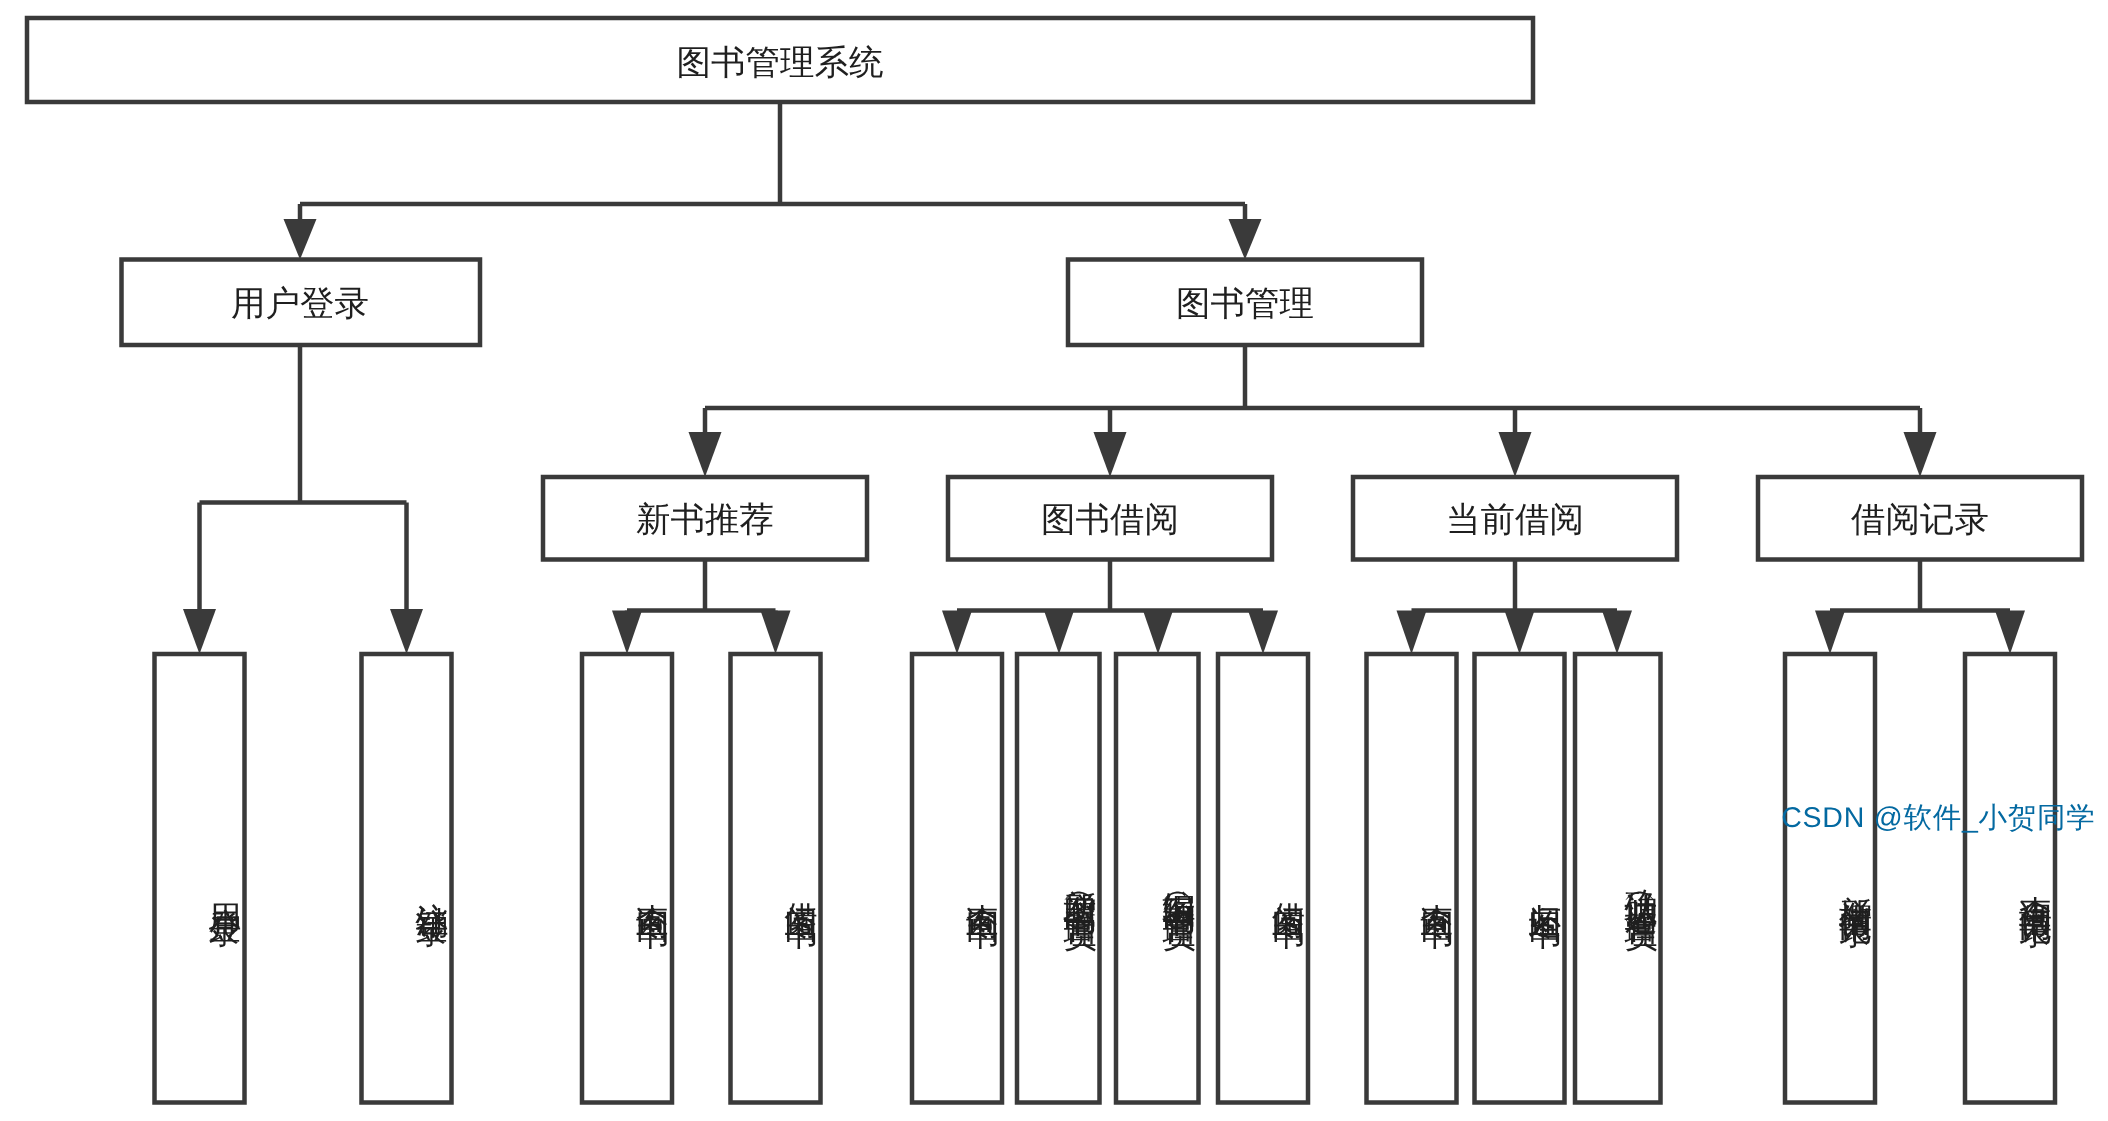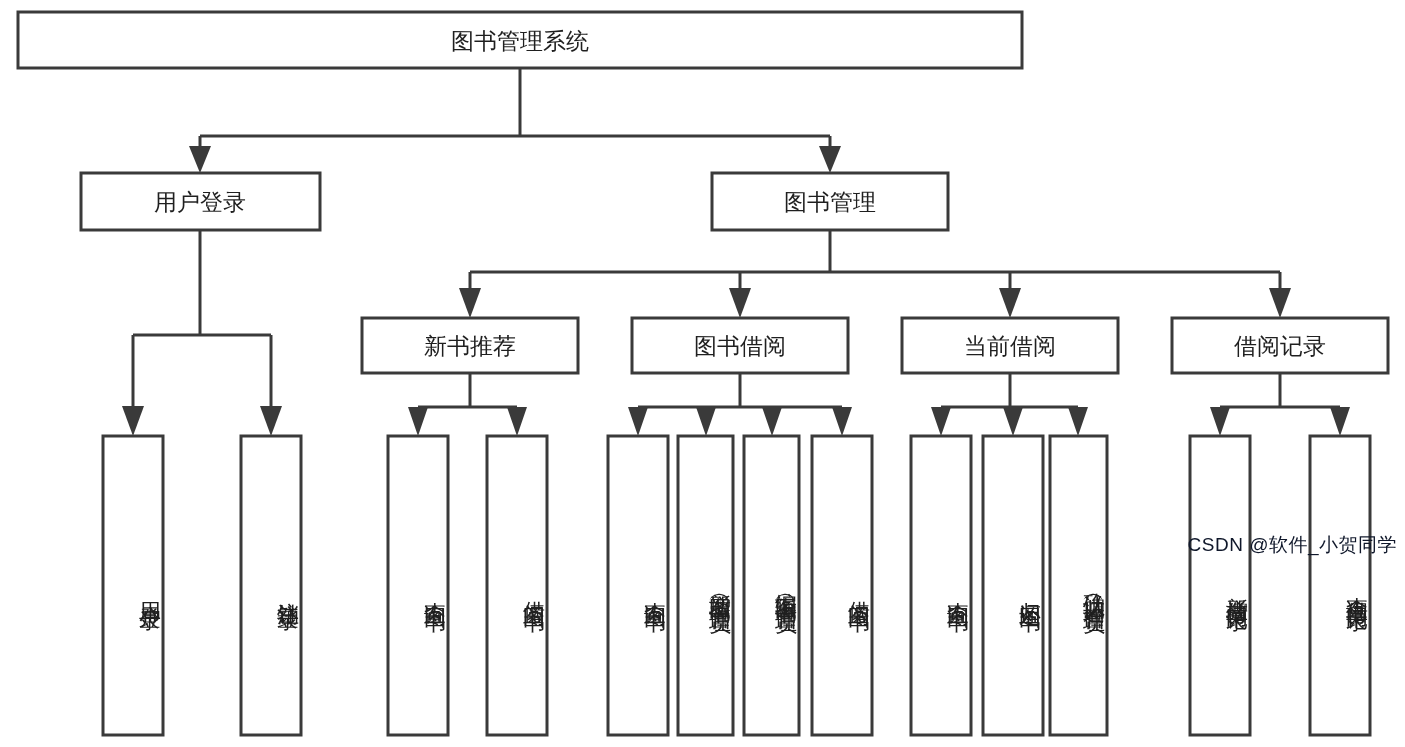--- a/index.html
+++ b/index.html
@@ -60,21 +60,21 @@
     text-align: center;
     white-space: nowrap;
     pointer-events: none;
   }
   .watermark {
     position: absolute;
     right: 8px;
     bottom: 4px;
     font-family: "Liberation Sans", "DejaVu Sans", sans-serif;
     font-size: 19px;
-    color: #0f172a;
+    color: #0369a1;
     white-space: nowrap;
     letter-spacing: 0.5px;
   }
 </style>
 </head>
 <body>
 
 <div id="diagram-root">
 
   <svg class="diagram-svg" viewBox="0 0 1405 747">

